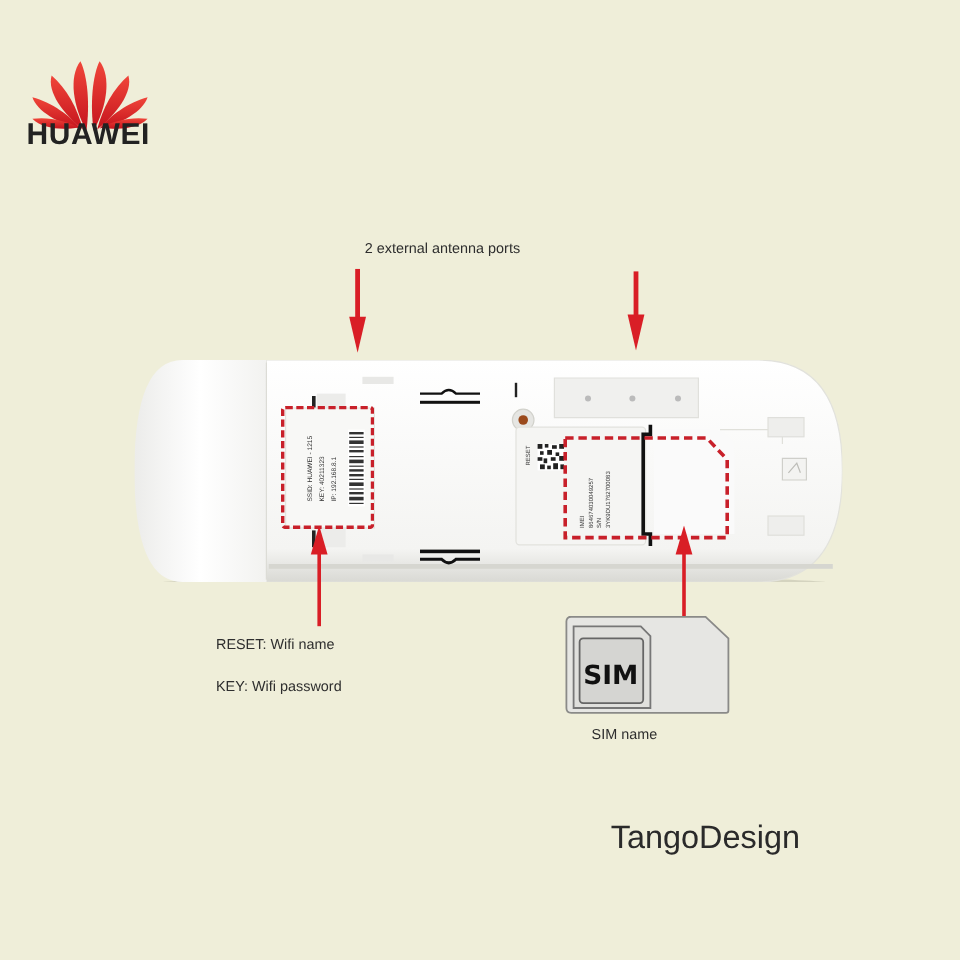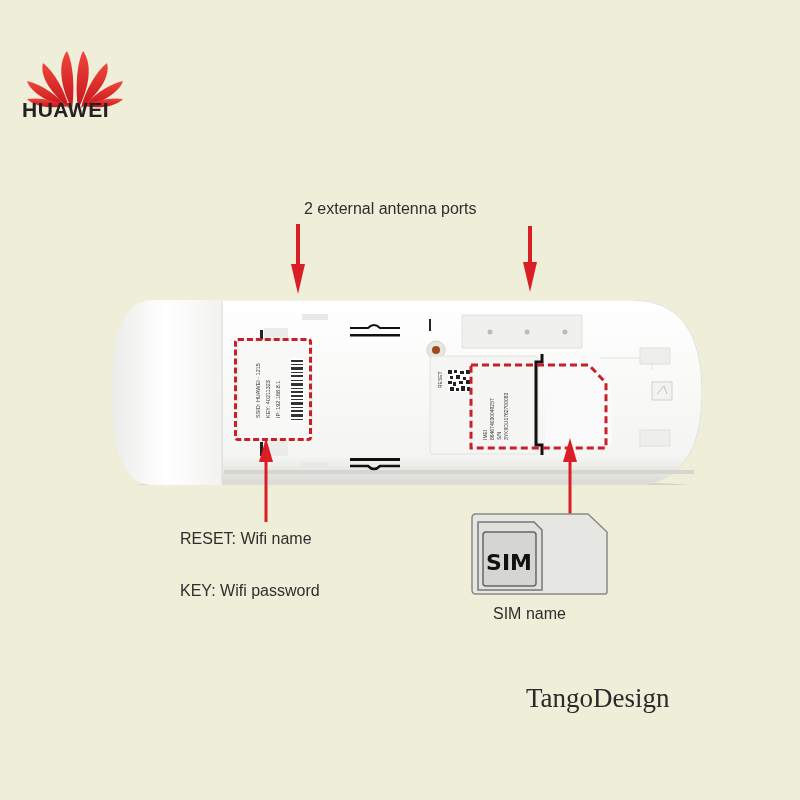--- a/index.html
+++ b/index.html
@@ -1,20 +1,20 @@
 <!DOCTYPE html>
 <html><head>
 <meta charset="utf-8">
 <style>
   html, body { margin:0; padding:0; }
   body { width:800px; height:800px; background:#efeed9; position:relative; overflow:hidden; font-family:"Liberation Sans", sans-serif; color:#2b2b2b; }
   .abs { position:absolute; }
   .logo { left:18px; top:18px; width:110px; height:110px; }
-  .logo-word { left:22px; top:98px; font-size:21px; font-weight:bold; letter-spacing:0.5px; color:#222; }
-  .caption { font-size:16px; color:#2e2e2e; white-space:nowrap; }
+  .logo-word { left:22px; top:98px; font-size:25px; font-weight:bold; letter-spacing:0.5px; color:#222; }
+  .caption { font-size:12px; color:#2e2e2e; white-space:nowrap; }
   .brand { font-size:27px; color:#2a2a2a; }
   .device { left:112px; top:300px; width:590px; height:185px; }
   .dashed { position:absolute; border:3px dashed #c8202a; box-sizing:border-box; border-radius:4px; }
   .arrow { position:absolute; }
 </style>
 </head>
 <body>
 
 <svg class="abs logo" viewBox="0 0 110 80" width="110" height="80" style="left:20px;top:18px;">
   <defs>
@@ -166,23 +166,23 @@
 <svg class="arrow" style="left:258px;top:438px;" width="16" height="84">
   <polygon points="8,0 15,24 1,24" fill="#d91e26"></polygon>
   <rect x="6.5" y="20" width="3" height="64" fill="#d91e26"></rect>
 </svg>
 <svg class="arrow" style="left:562px;top:438px;" width="16" height="86">
   <polygon points="8,0 15,24 1,24" fill="#d91e26"></polygon>
   <rect x="6.5" y="20" width="3" height="66" fill="#d91e26"></rect>
 </svg>
 
 <div class="abs caption" style="left:180px;top:530px;">RESET: Wifi name</div>
-<div class="abs caption" style="left:180px;top:582px;">KEY: Wifi password</div>
+<div class="abs caption" style="left:180px;top:565px;">KEY: Wifi password</div>
 
 <svg class="abs" style="left:470px;top:512px;" width="140" height="84">
   <path d="M4,2 L118,2 L137,20 L137,80 Q137,82 135,82 L6,82 Q2,82 2,78 L2,6 Q2,2 6,2 Z" fill="#e6e6e3" stroke="#8a8a88" stroke-width="1.5"></path>
   <path d="M8,10 L64,10 L72,18 L72,78 L8,78 Z" fill="#e0e0dd" stroke="#777" stroke-width="1.5"></path>
   <rect x="13" y="20" width="53" height="54" rx="3" fill="#d5d5d2" stroke="#666" stroke-width="1.5"></rect>
   <text x="39" y="58" text-anchor="middle" font-family="DejaVu Sans, sans-serif" font-weight="bold" font-size="22" fill="#111">SIM</text>
 </svg>
 <div class="abs caption" style="left:493px;top:605px;">SIM name</div>
 
-<div class="abs brand" style="left:526px;top:683px;font-family:Liberation Serif, serif;">TangoDesign</div>
+<div class="abs brand" style="left:509px;top:683px;">TangoDesign</div>
 
 </body></html>

